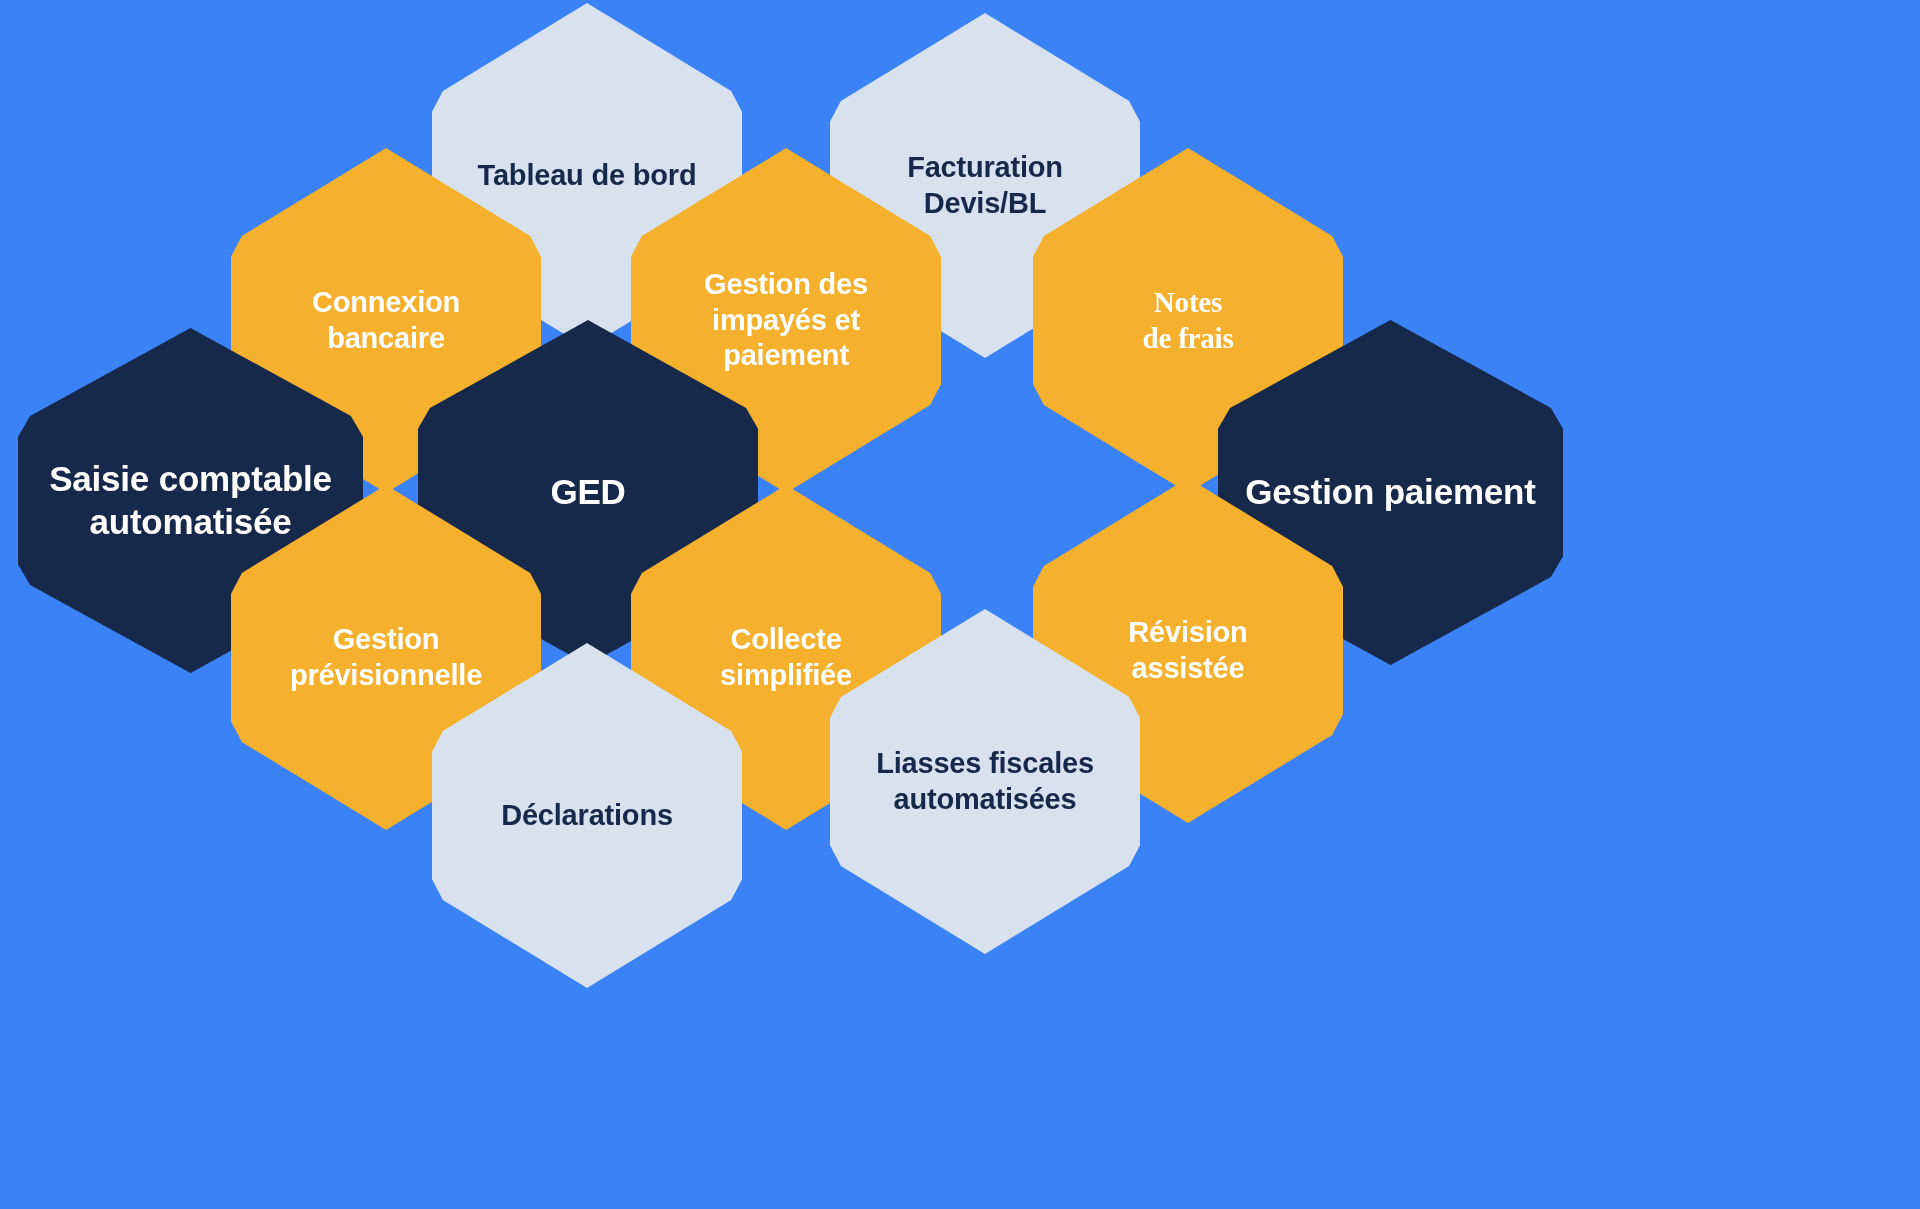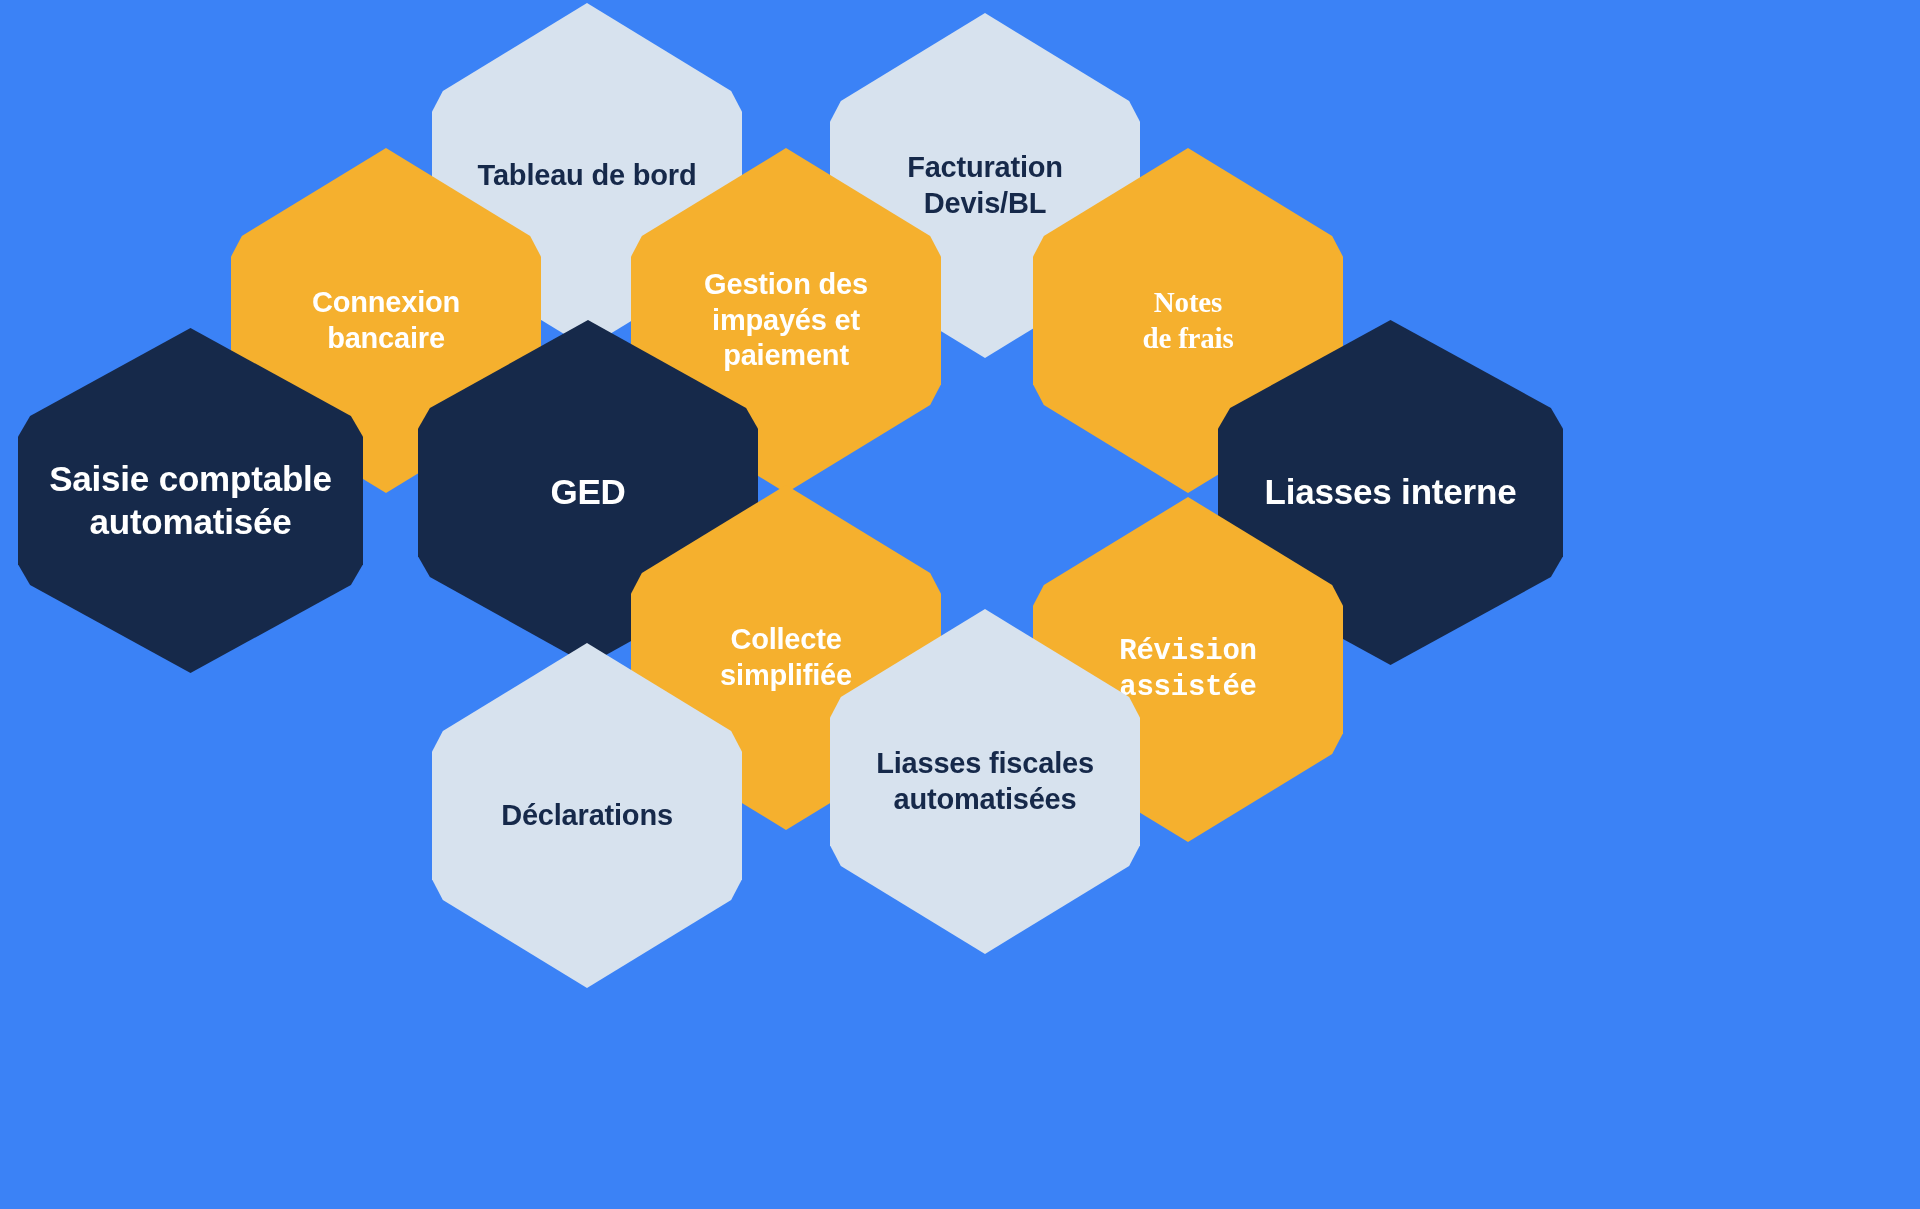--- a/index.html
+++ b/index.html
@@ -91,27 +91,31 @@
 de frais</div>
     </div>
     <div class="hex tone-navy size-lg" style="left: 18px; top: 328px; width: 345px; height: 345px;">
       <div class="label">Saisie comptable
 automatisée</div>
     </div>
     <div class="hex tone-navy size-lg" style="left: 418px; top: 320px; width: 340px; height: 345px;">
       <div class="label">GED</div>
     </div>
     <div class="hex tone-navy size-lg" style="left: 1218px; top: 320px; width: 345px; height: 345px;">
-      <div class="label">Liasses interne</div>
+      <div class="label">Gestion paiement</div>
+    </div>
+    <div class="hex tone-orange size-md" style="left: 231px; top: 485px; width: 310px; height: 345px;">
+      <div class="label">Gestion
+prévisionnelle</div>
     </div>
     <div class="hex tone-orange size-md" style="left: 631px; top: 485px; width: 310px; height: 345px;">
       <div class="label">Collecte
 simplifiée</div>
     </div>
-    <div class="hex tone-orange size-md" style="left: 1033px; top: 497px; width: 310px; height: 345px; font-family: Liberation Mono, monospace;">
+    <div class="hex tone-orange size-md" style="left: 1033px; top: 478px; width: 310px; height: 345px;">
       <div class="label">Révision
 assistée</div>
     </div>
     <div class="hex tone-light size-md" style="left: 432px; top: 643px; width: 310px; height: 345px;">
       <div class="label">Déclarations</div>
     </div>
     <div class="hex tone-light size-md" style="left: 830px; top: 609px; width: 310px; height: 345px;">
       <div class="label">Liasses fiscales
 automatisées</div>
     </div>

